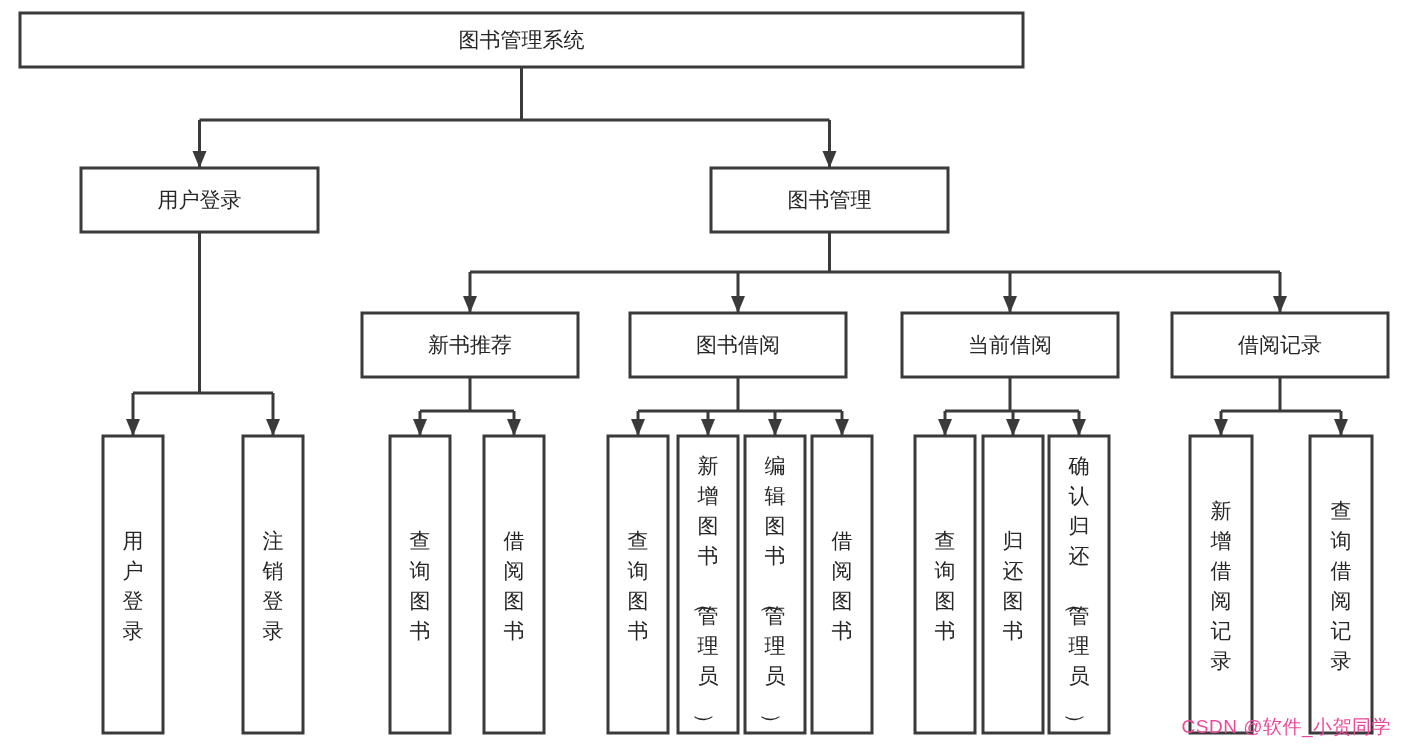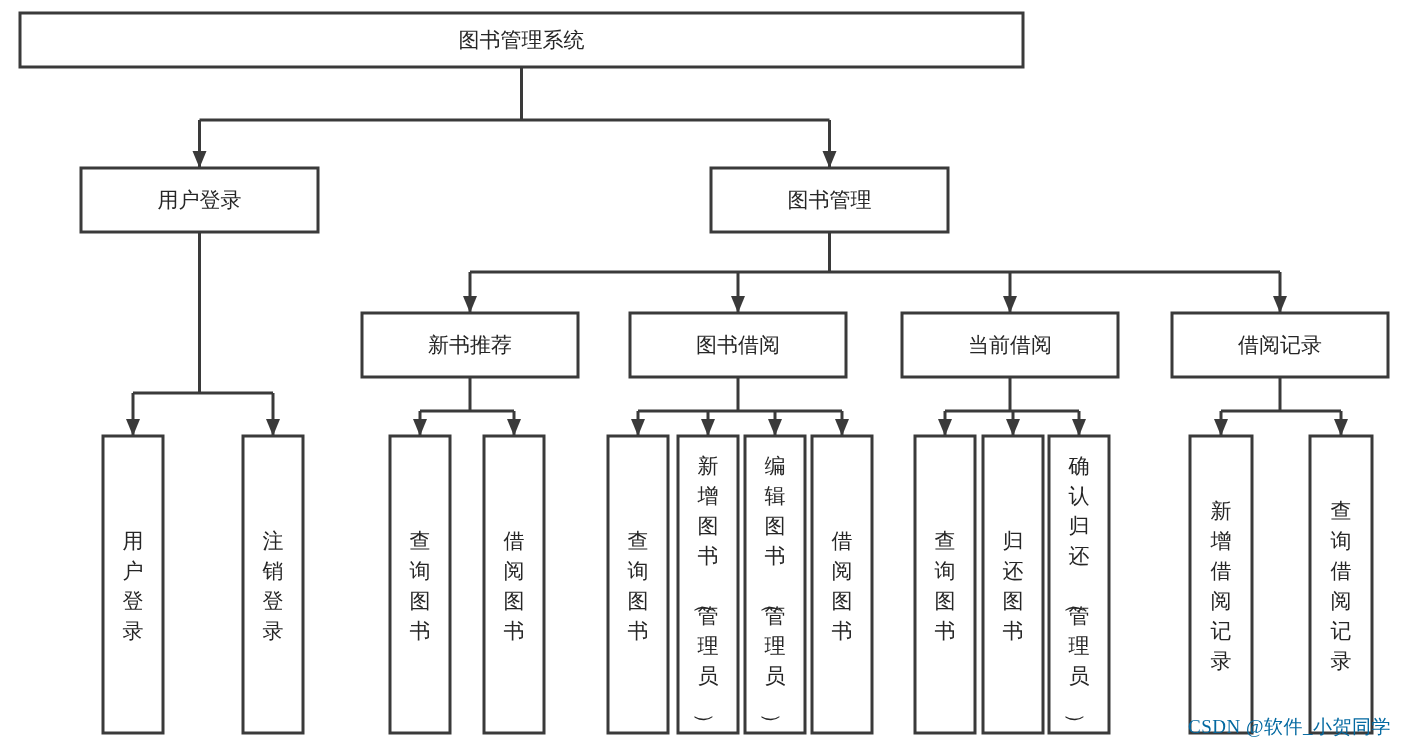--- a/index.html
+++ b/index.html
@@ -50,23 +50,23 @@
     stroke-linecap: butt;
   }
   .edge-arrow {
     fill: #3a3a3a;
     stroke: none;
   }
   .watermark-text {
     position: absolute;
     right: 14px;
     bottom: 7px;
-    font-family: Liberation Serif, serif;
+    font-family: Liberation Sans, sans-serif;
     font-size: 19px;
-    color: #0369a1;
+    color: #ec4899;
     white-space: nowrap;
     letter-spacing: 0.5px;
     text-align: center;
   }
 </style>
 </head>
 <body>
 
 <div id="diagram-root">
   <svg class="diagram" viewBox="0 0 1405 747" xmlns="http://www.w3.org/2000/svg">

